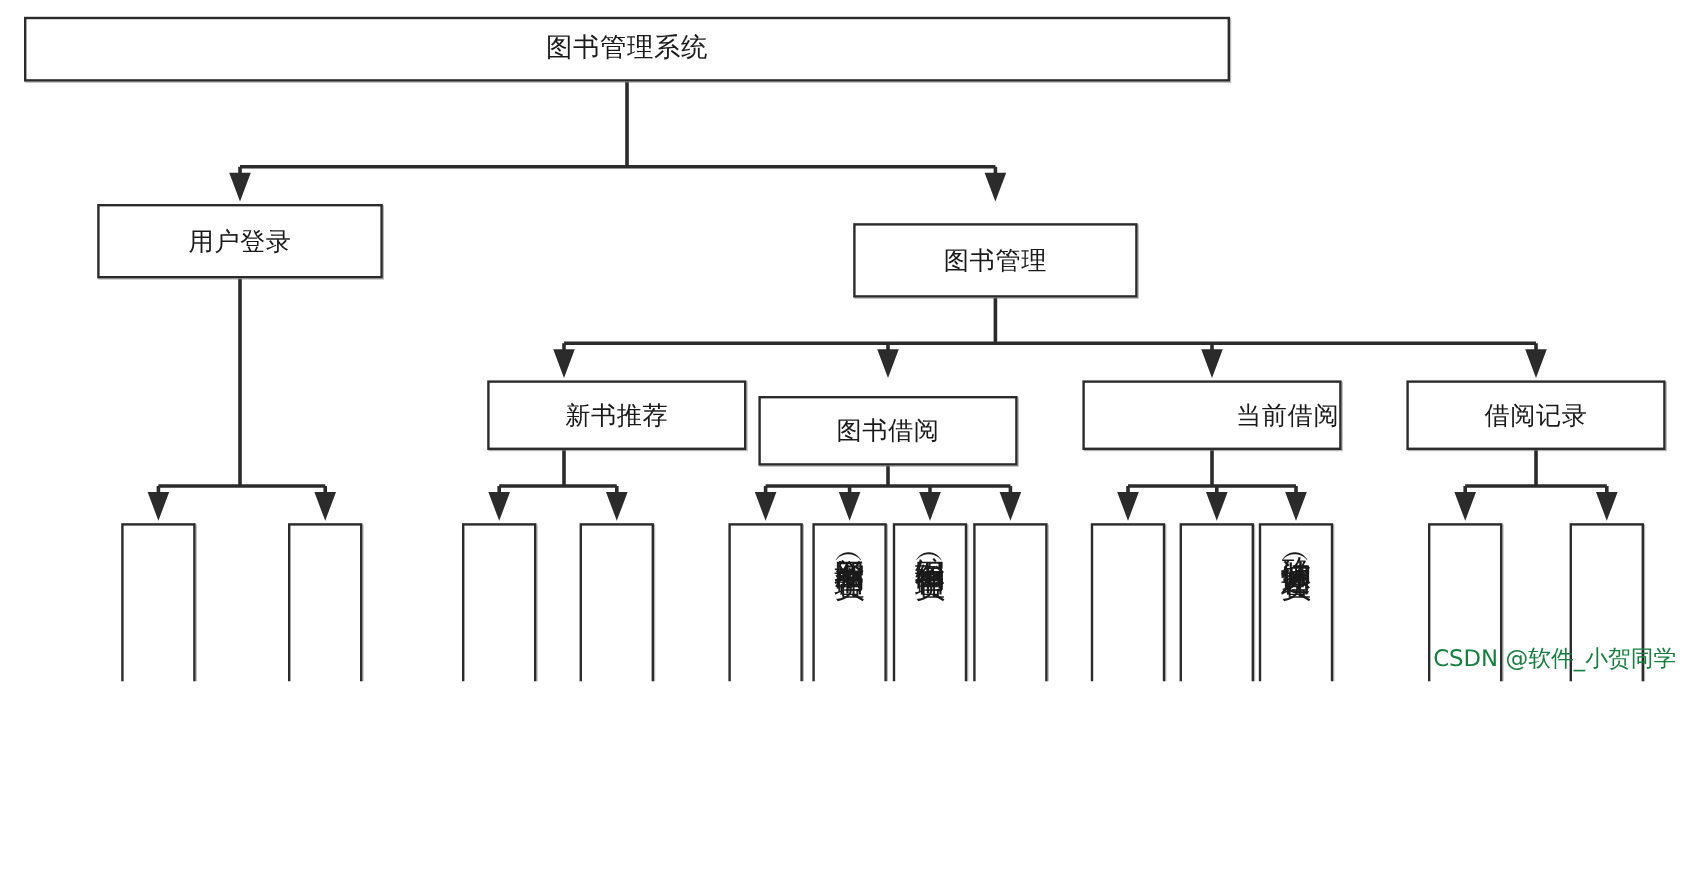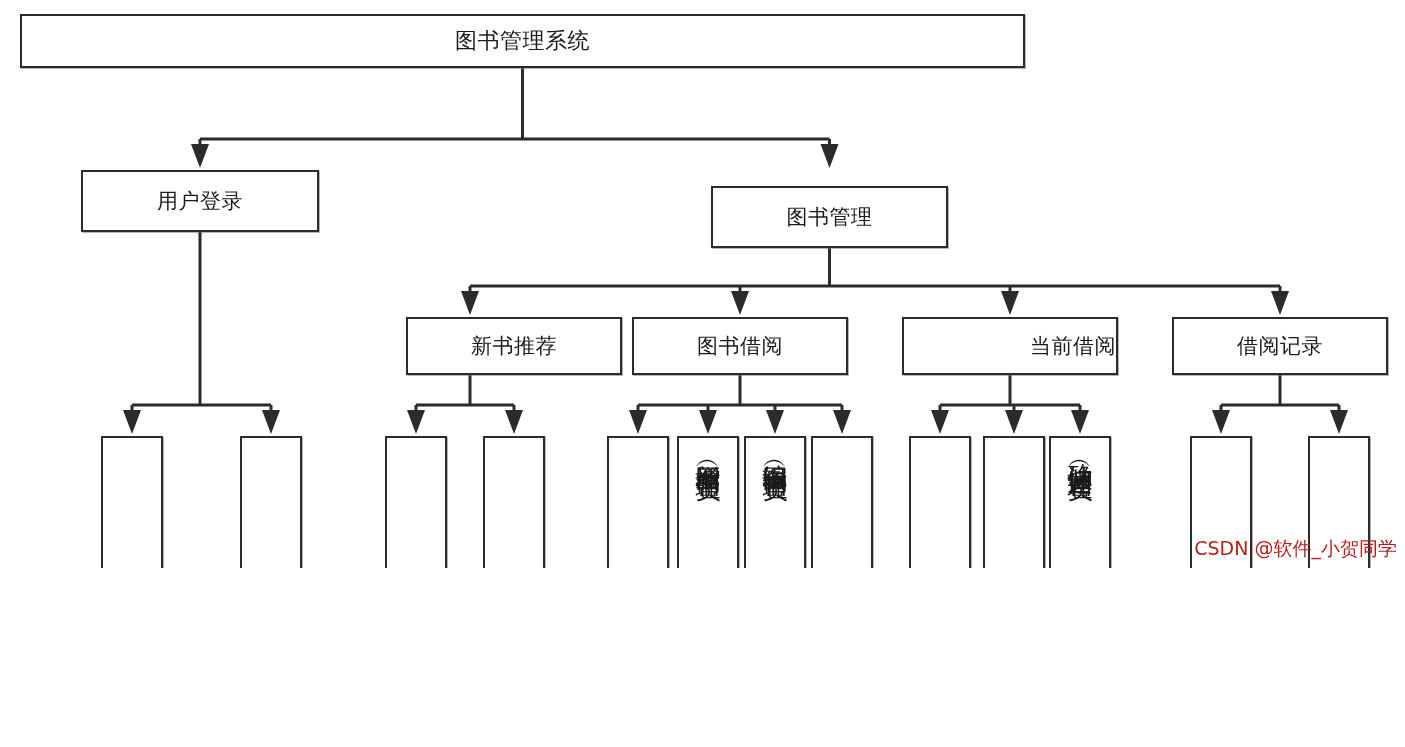--- a/index.html
+++ b/index.html
@@ -62,21 +62,21 @@
   }
   .node.v.mid {
     align-items: center;
     padding-top: 0;
   }
   .watermark {
     position: absolute;
     right: 8px;
     bottom: 6px;
     font-size: 19px;
-    color: #b91c1c;
+    color: #15803d;
     white-space: nowrap;
     font-family: "DejaVu Sans", "Liberation Sans", sans-serif;
   }
 </style>
 </head>
 <body>
 
 <div id="canvas">
   <svg id="edges" viewBox="0 0 1405 747" xmlns="http://www.w3.org/2000/svg">
       <line x1="522.5" y1="68" x2="522.5" y2="139" stroke="#2b2b2b" stroke-width="3"></line>
@@ -138,21 +138,21 @@
       </div>
       <div class="node h" style="left: 81px; top: 170px; width: 238px; height: 62px;">
         <span class="label">用户登录</span>
       </div>
       <div class="node h" style="left: 711px; top: 186px; width: 237px; height: 62px;">
         <span class="label">图书管理</span>
       </div>
       <div class="node h" style="left: 362px; top: 317px; width: 216px; height: 58px; margin-left: 44px;">
         <span class="label">新书推荐</span>
       </div>
-      <div class="node h" style="left: 632px; top: 317px; width: 216px; height: 58px;">
+      <div class="node h" style="left: 632px; top: 330px; width: 216px; height: 58px;">
         <span class="label">图书借阅</span>
       </div>
       <div class="node h" style="left: 902px; top: 317px; width: 216px; height: 58px; justify-content: flex-end;">
         <span class="label">当前借阅</span>
       </div>
       <div class="node h" style="left: 1172px; top: 317px; width: 216px; height: 58px; align-items: center;">
         <span class="label">借阅记录</span>
       </div>
       <div class="node v mid" style="left: 101px; top: 436px; width: 62px; height: 297px;">
         <span class="label">用户登录</span>

